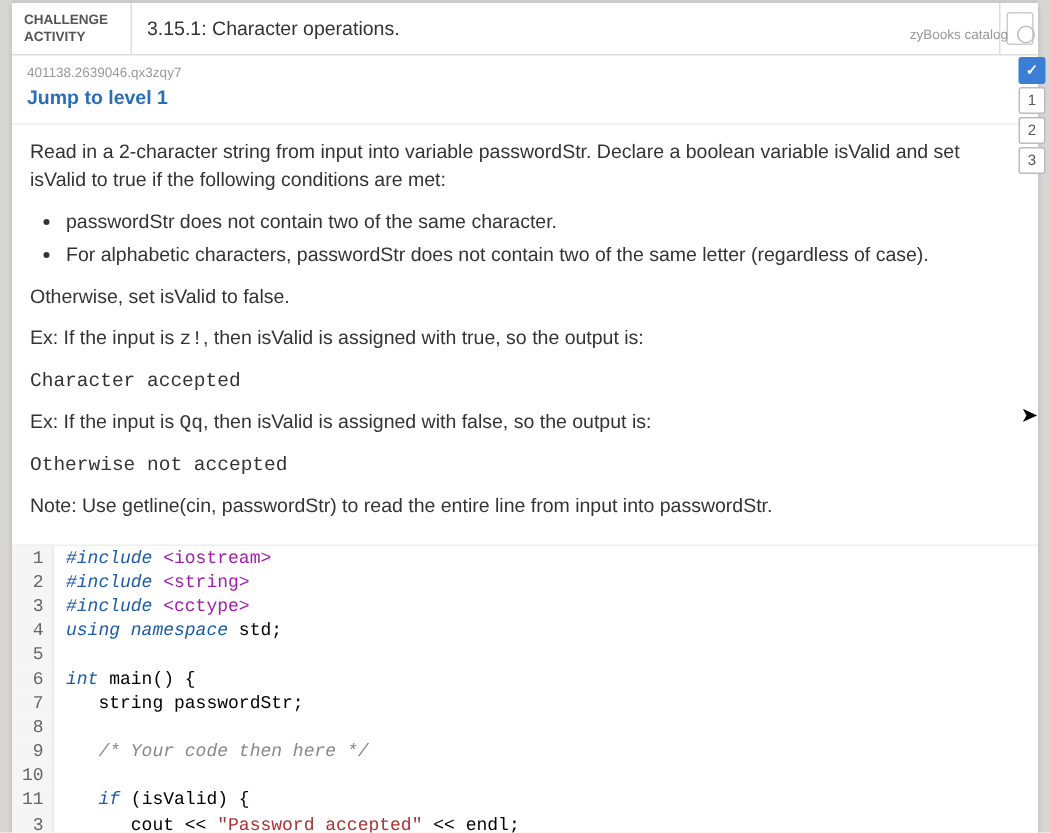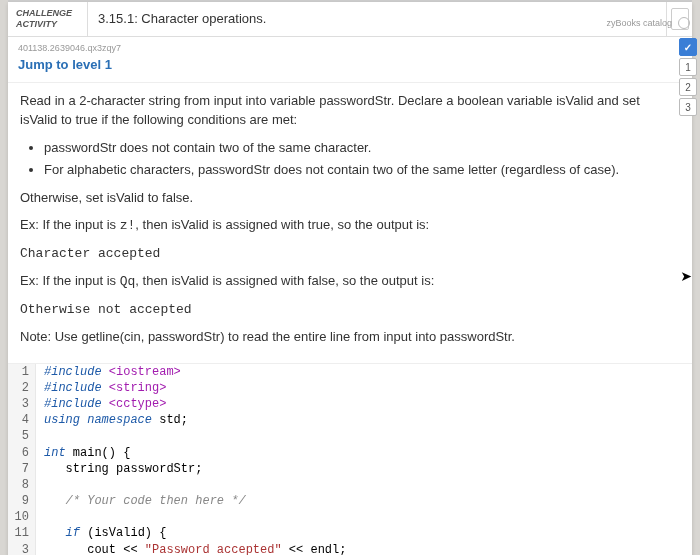--- a/index.html
+++ b/index.html
@@ -22,21 +22,20 @@
     align-items: stretch;
   }
   .challenge-label {
     width: 80px;
     padding: 6px 8px;
     font-size: 9px;
     font-weight: bold;
     color: #555;
     border-right: 1px solid #ddd;
     line-height: 1.2;
-    font-style: italic;
   }
   .challenge-title {
     padding: 8px 10px;
     font-size: 13px;
     color: #333;
     flex: 1;
     display: flex;
     align-items: center;
   }
   .challenge-box {

